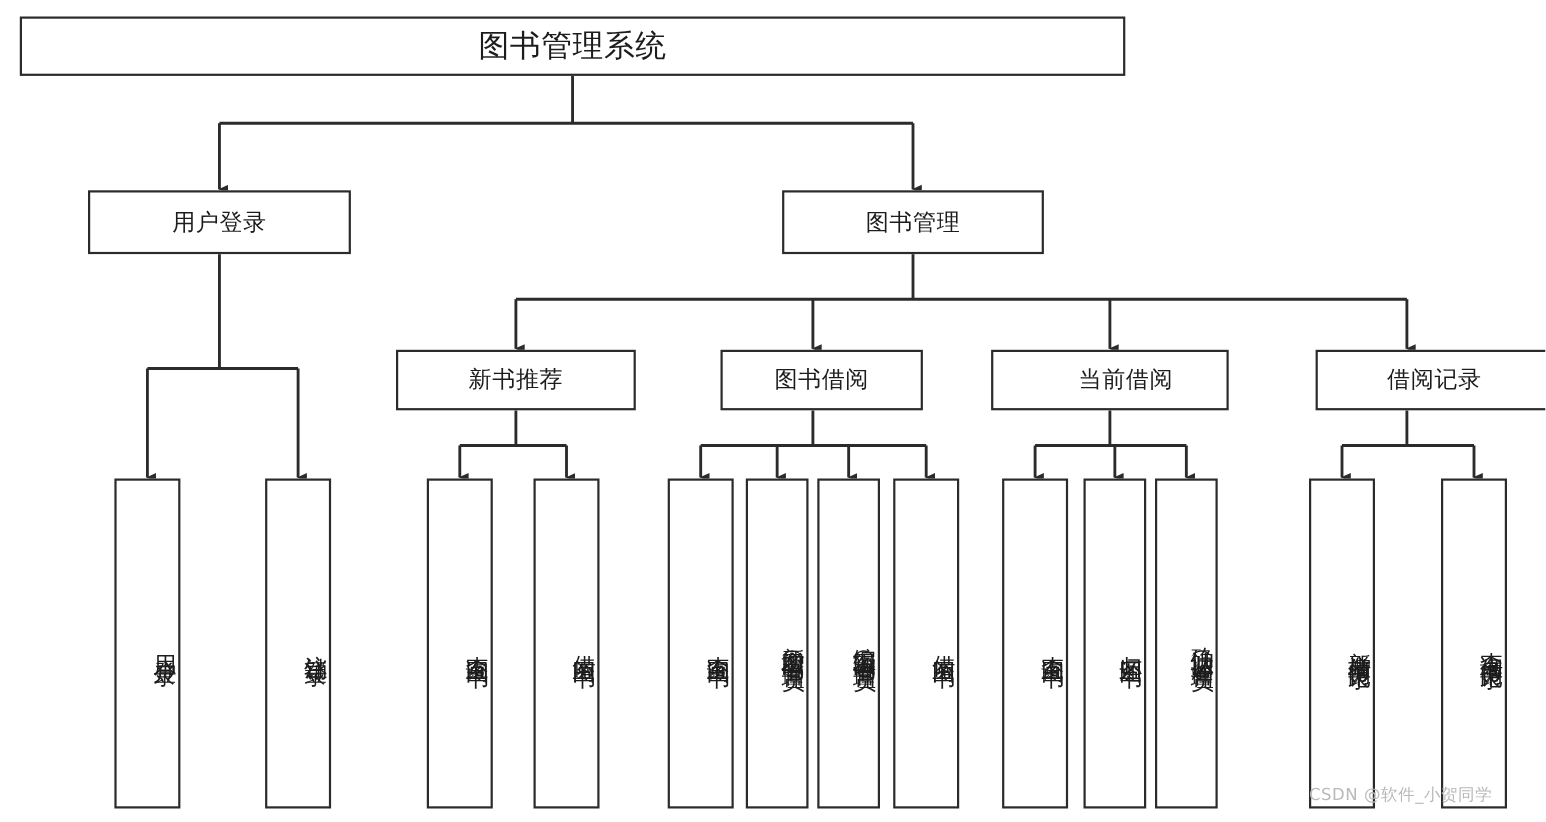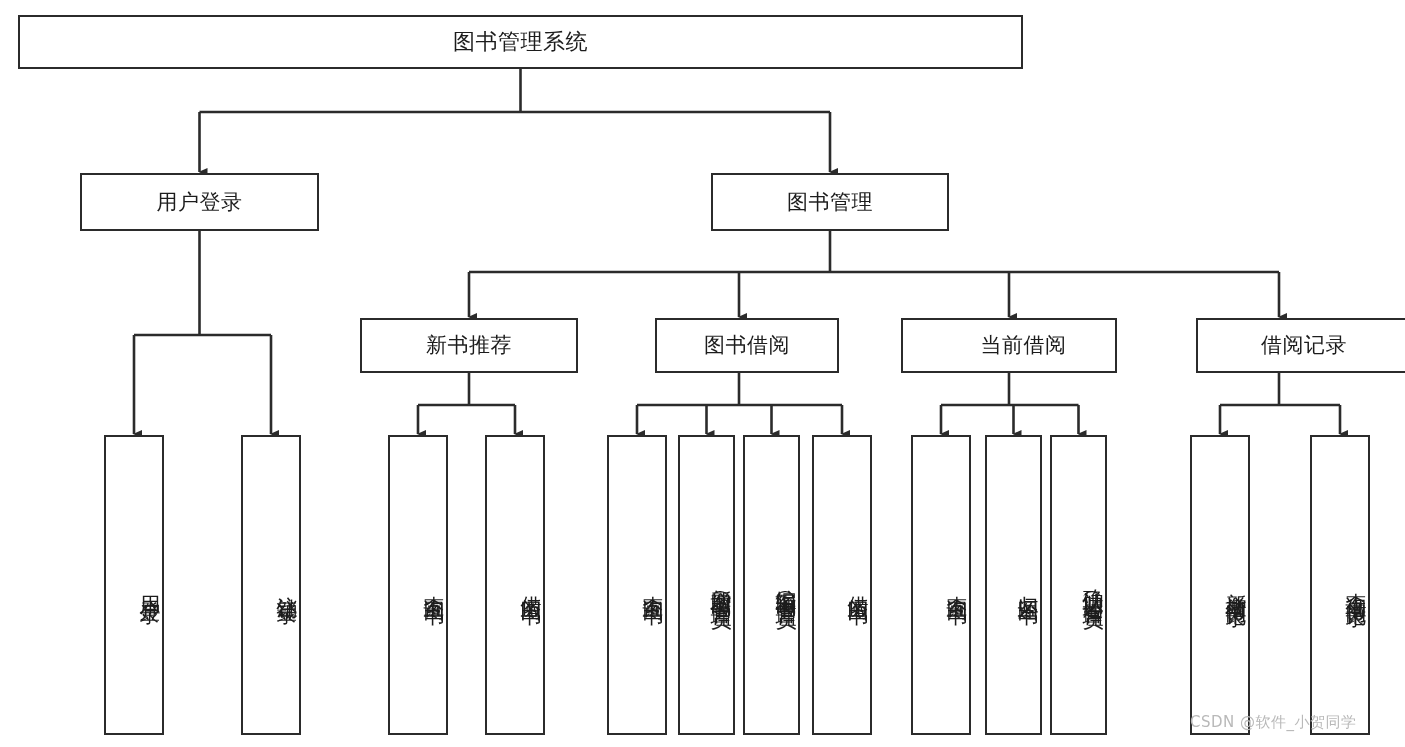--- a/index.html
+++ b/index.html
@@ -36,21 +36,21 @@
     justify-content: center;
     color: #1c1c1c;
     line-height: 1.18;
     text-align: center;
   }
   .node-h {
     font-size: 21px;
     letter-spacing: 0.5px;
   }
   .node-root {
-    font-size: 22px;
+    font-size: 28px;
   }
   .node-v {
     writing-mode: vertical-rl;
     text-orientation: upright;
     font-size: 21px;
     letter-spacing: 3px;
     padding-top: 4px;
     padding-bottom: 4px;
     align-items: flex-start;
     justify-content: center;

